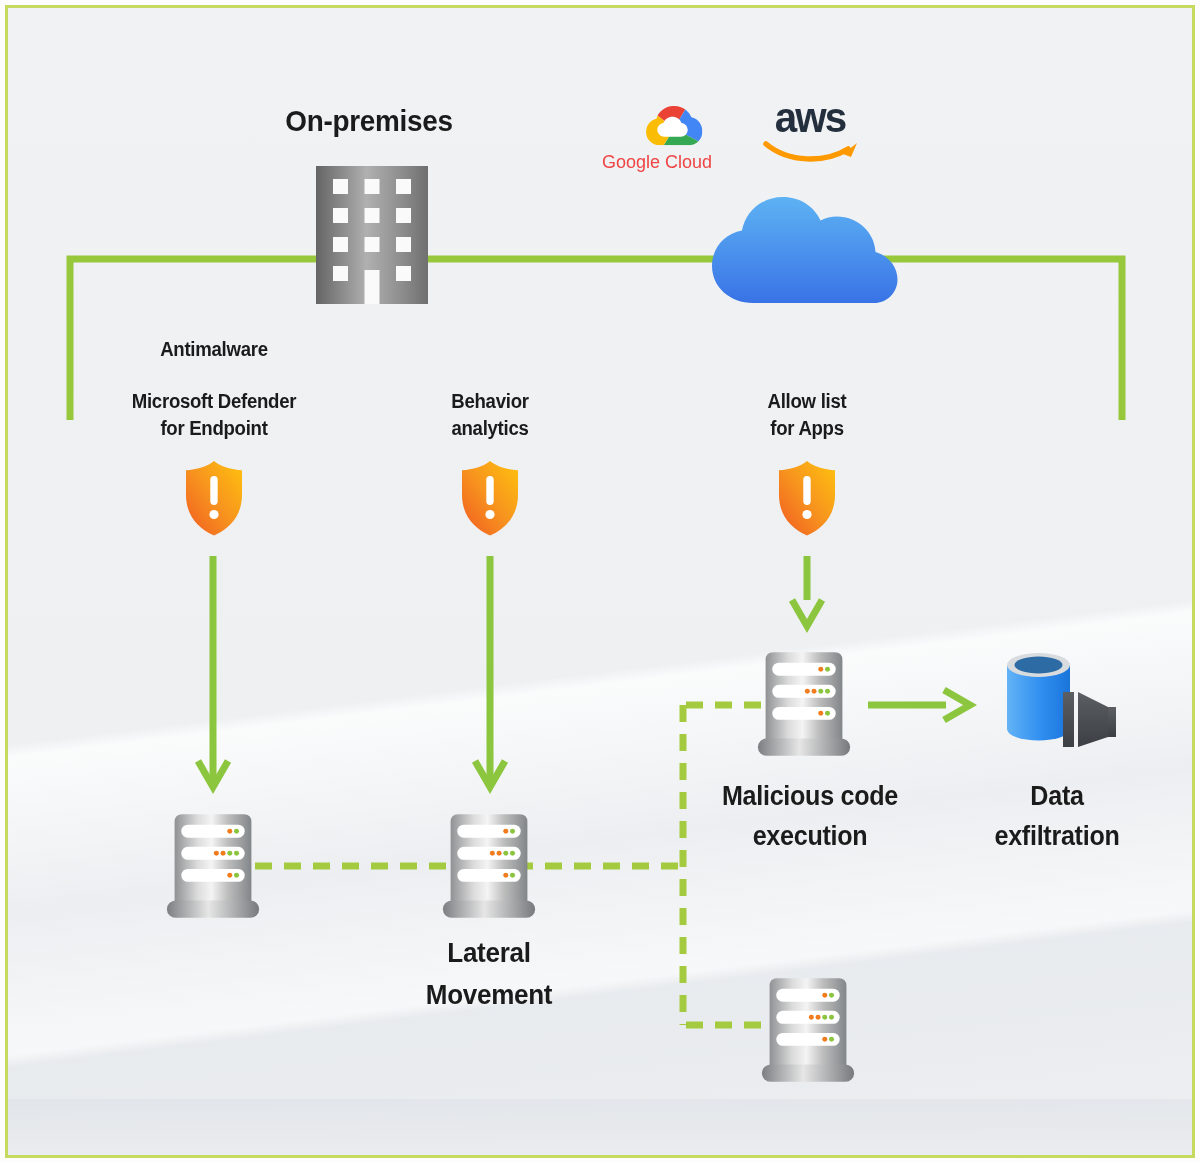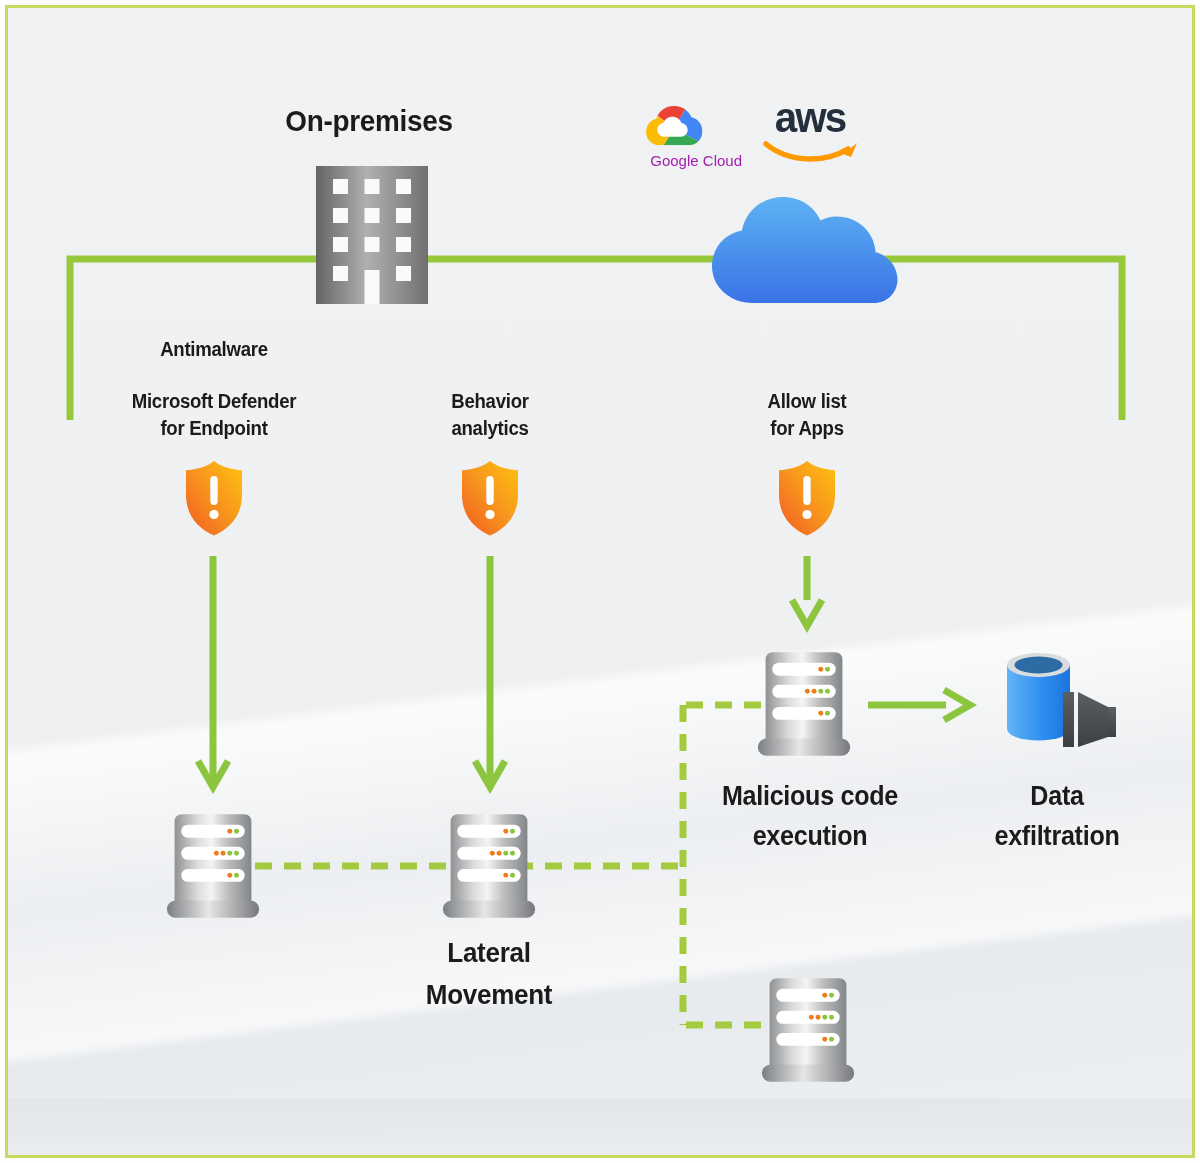--- a/index.html
+++ b/index.html
@@ -13,21 +13,21 @@
       rgba(238,240,243,.45) 100%);}
   .inner::after{content:"";position:absolute;left:0;right:0;bottom:0;height:56px;pointer-events:none;
       background:linear-gradient(180deg,rgba(220,224,229,.55),rgba(234,236,239,.95));}
   .abs{position:absolute;}
   .lbl{position:absolute;text-align:center;color:#1b1b1b;letter-spacing:-.3px;
        transform:scaleX(.93);font-weight:600;}
   .lbl span{display:block;}
   .t-title{font-size:30px;line-height:34px;}
   .t-mid{font-size:20px;line-height:27px;}
   .t-big{font-size:27px;line-height:40px;}
-  .gc-label{position:absolute;text-align:right;color:#a21caf;font-size:15px;font-weight:400;}
+  .gc-label{position:absolute;text-align:left;color:#ef4444;font-size:18px;font-weight:400;}
   .aws-word{position:absolute;text-align:center;color:#242f3e;font-size:42px;font-weight:700;
             letter-spacing:-2px;line-height:42px;transform:scaleX(.96);}
 </style>
 </head>
 <body>
 
 <div class="frame">
   <div class="inner"></div>
 
   <svg width="0" height="0" class="abs" aria-hidden="true">

